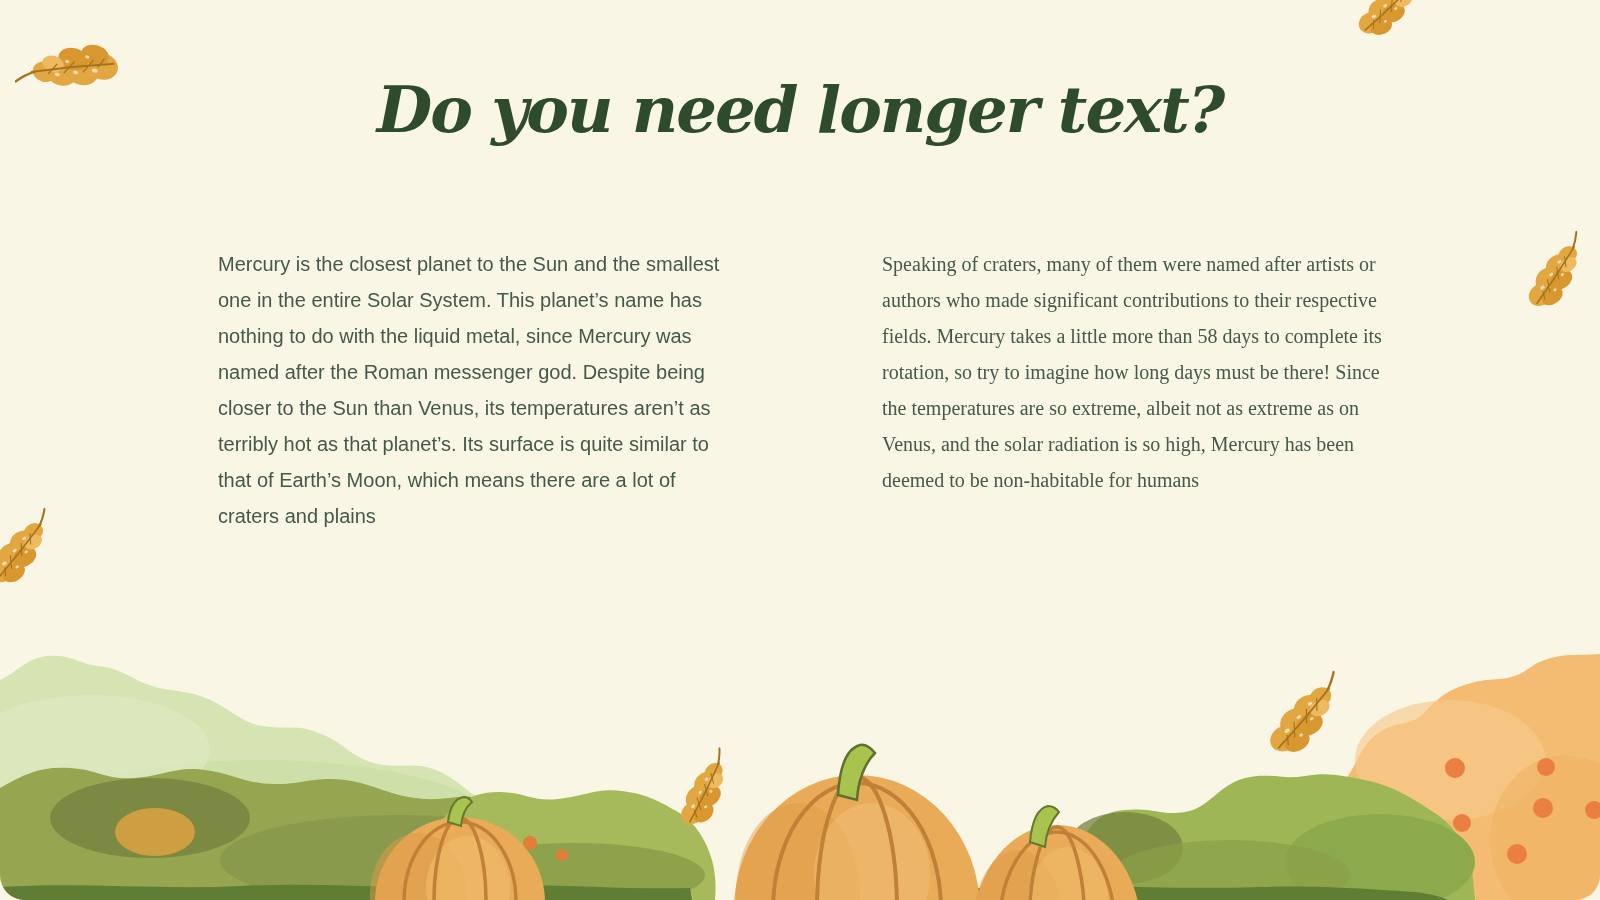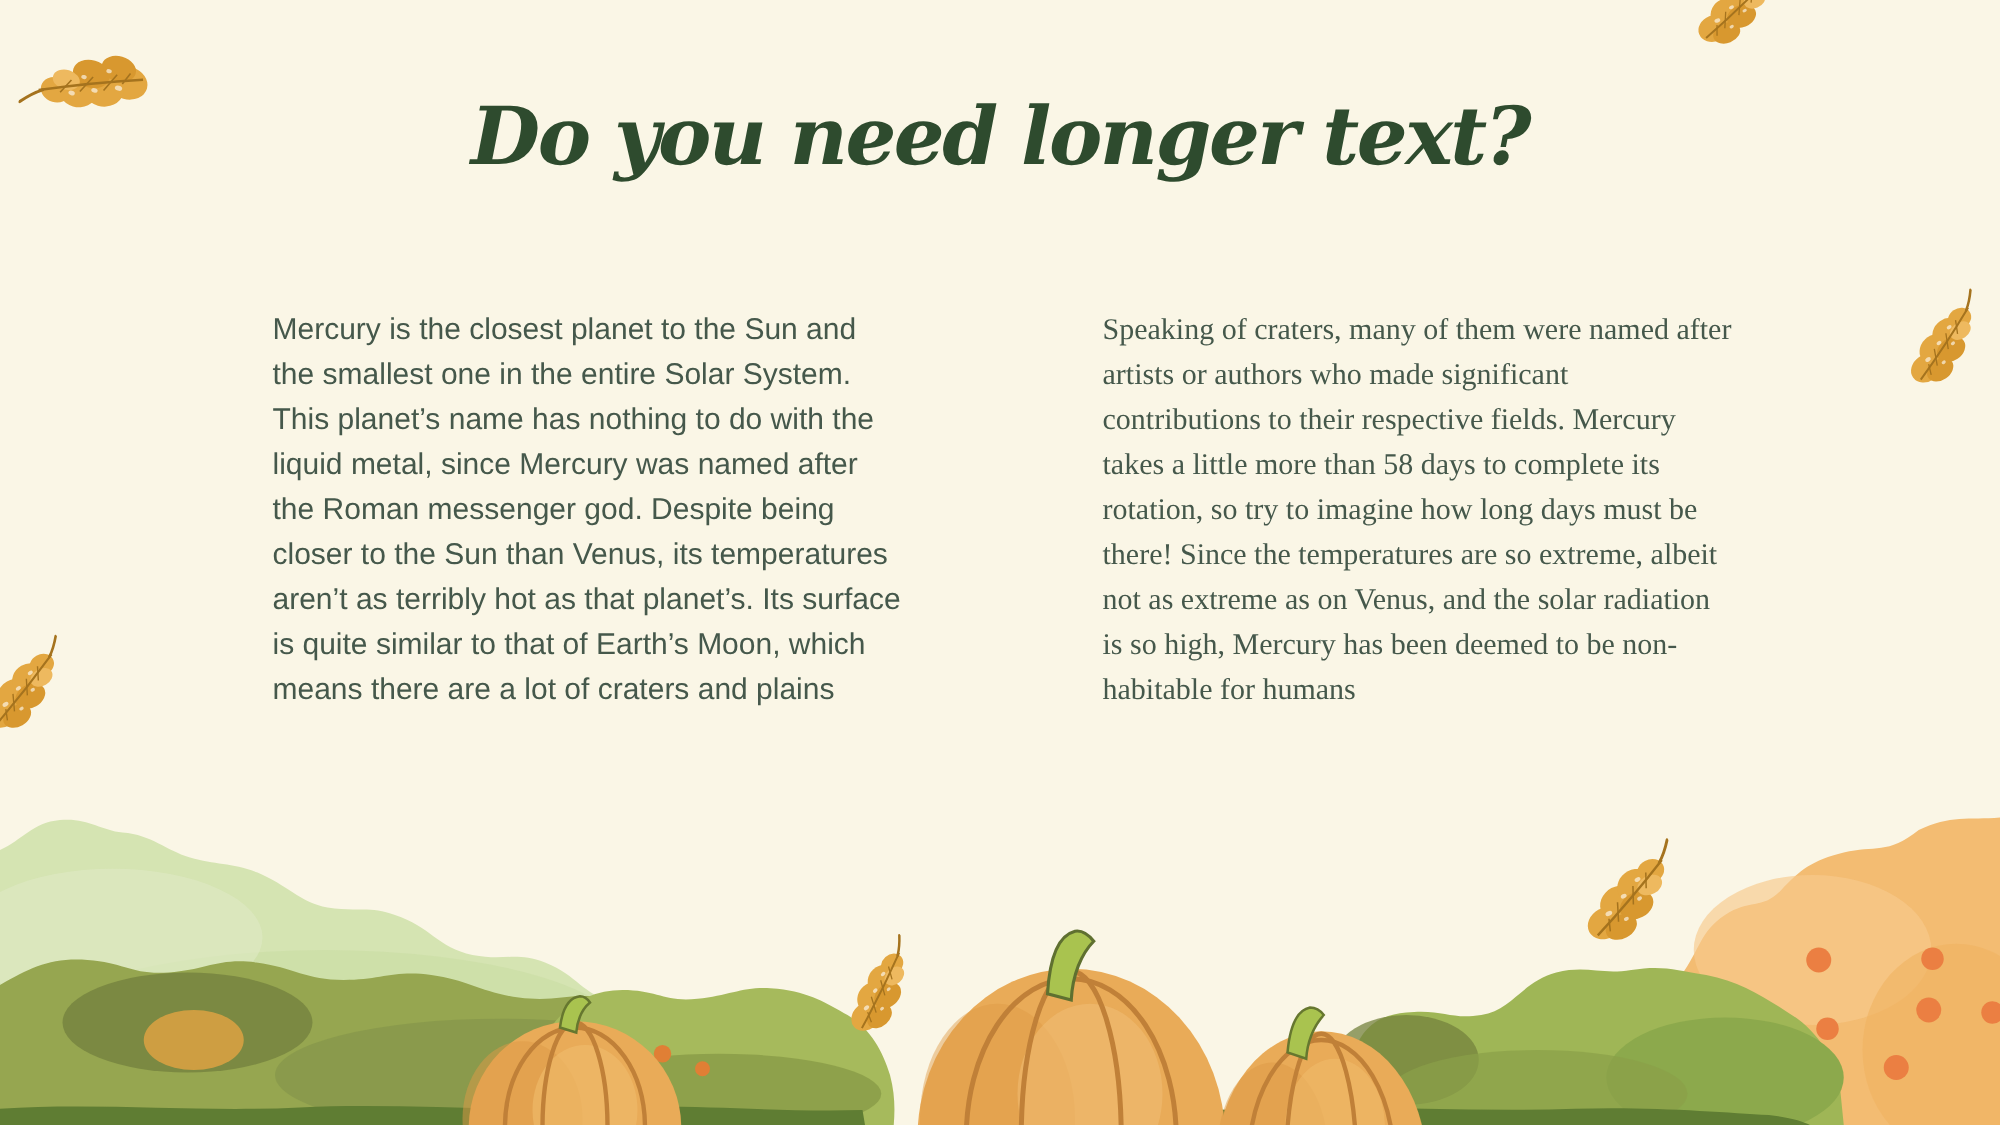--- a/index.html
+++ b/index.html
@@ -8,34 +8,34 @@
     --text-color:#45584b;
     --pumpkin-orange:#e9ab58;
     --leaf-gold:#e3a741;
   }
   html,body{margin:0;padding:0;}
   body{
     width:1600px;height:900px;overflow:hidden;
     font-family:"Liberation Sans",sans-serif;
     background:var(--bg-color);
   }
-  .slide{position:relative;width:1600px;height:900px;overflow:hidden;background:var(--bg-color);}
+  .slide{position:relative;width:1600px;height:900px;overflow:hidden;background:var(--bg-color);border-radius:25px;}
 
   .slide-title{
     position:absolute;left:0;right:0;top:72px;margin:0;
     text-align:center;
     font-family:"DejaVu Serif",serif;
     font-style:italic;font-weight:bold;
     font-size:64px;letter-spacing:-2px;
     color:var(--title-color);
   }
 
   .body-col{
     position:absolute;top:246px;width:505px;
-    font-size:24px;line-height:36px;
+    font-size:20px;line-height:36px;
     color:var(--text-color);
   }
   .body-col p{margin:0;}
   .col-left{left:218px;}
   .col-right{left:882px;font-family:Liberation Serif, serif;}
 
   .scenery{position:absolute;left:0;bottom:0;width:1600px;height:260px;display:block;}
 
   .leaf{position:absolute;}
   .leaf svg{display:block;width:100%;height:100%;overflow:visible;}

